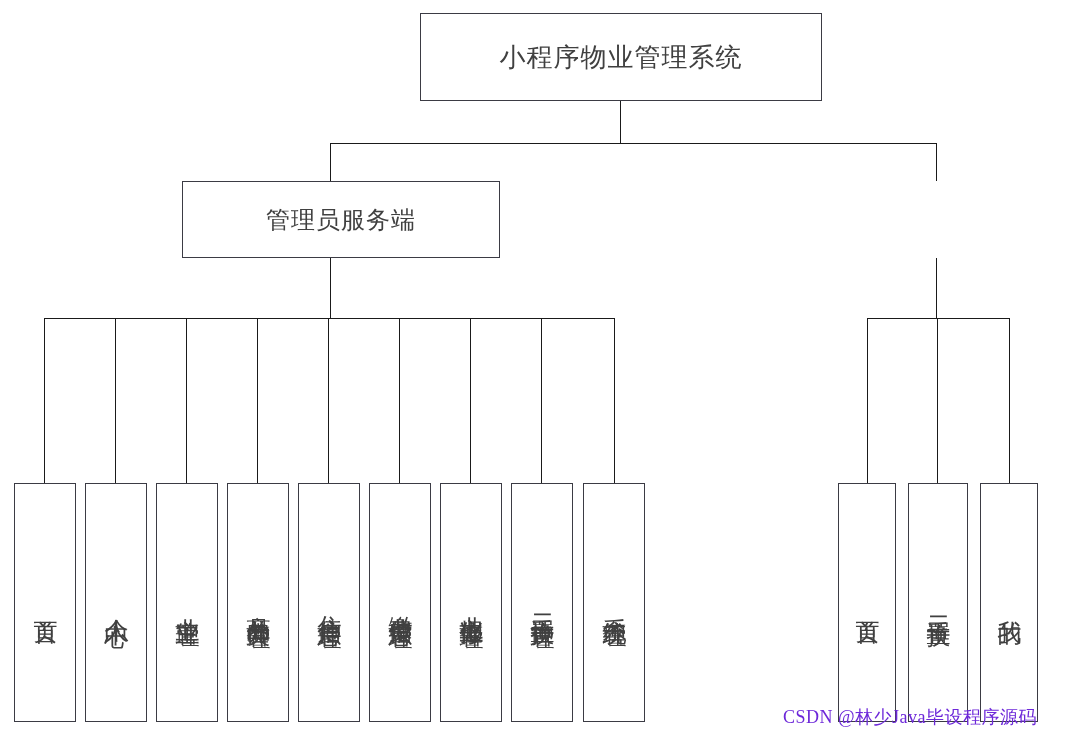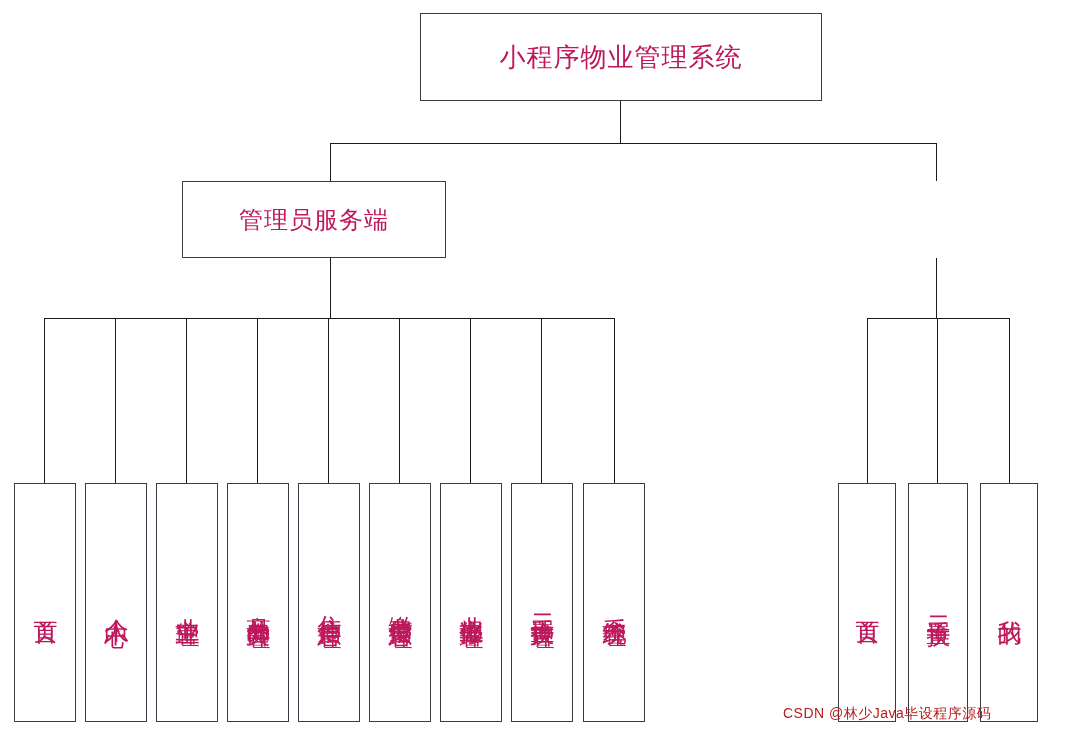--- a/index.html
+++ b/index.html
@@ -18,21 +18,21 @@
     overflow: hidden;
   }
   .node {
     position: absolute;
     box-sizing: border-box;
     border: 1px solid #3b3b44;
     background: #ffffff;
     display: flex;
     align-items: center;
     justify-content: center;
-    color: #be185d;
+    color: #404040;
     text-align: right;
   }
   .node-root {
     font-size: 26px;
     letter-spacing: 1px;
   }
   .node-branch {
     font-size: 24px;
     letter-spacing: 1px;
   }
@@ -49,44 +49,45 @@
     display: block;
   }
   .edge {
     position: absolute;
     background: #1a1a1a;
   }
   .edge-v { width: 1px; }
   .edge-h { height: 1px; }
   .watermark {
     position: absolute;
-    color: #b91c1c;
-    font-size: 14px;
+    color: #6d28d9;
+    font-size: 18px;
     letter-spacing: 0.5px;
     white-space: nowrap;
+    font-family: Liberation Serif, serif;
   }
 </style>
 </head>
 <body>
 
 <div id="canvas">
 
   <div class="node node-root" style="left:420px; top:13px; width:402px; height:88px;">
     <span>小程序物业管理系统</span>
   </div>
 
   <div class="edge edge-v" style="left:620px; top:101px; width:1px; height:42px;"></div>
 
   <div class="edge edge-h" style="left:330px; top:143px; width:607px; height:1px;"></div>
 
   <div class="edge edge-v" style="left:330px; top:143px; width:1px; height:38px;"></div>
 
   <div class="edge edge-v" style="left:936px; top:143px; width:1px; height:38px;"></div>
 
-  <div class="node node-branch" style="left:182px; top:181px; width:264px; height:77px;">
+  <div class="node node-branch" style="left:182px; top:181px; width:318px; height:77px;">
     <span>管理员服务端</span>
   </div>
 
   <div class="edge edge-v" style="left:330px; top:258px; width:1px; height:60px;"></div>
 
   <div class="edge edge-h" style="left:44px; top:318px; width:571px; height:1px;"></div>
 
   <div class="edge edge-v" style="left:44px;  top:318px; width:1px; height:165px;"></div>
   <div class="edge edge-v" style="left:115px; top:318px; width:1px; height:165px;"></div>
   <div class="edge edge-v" style="left:186px; top:318px; width:1px; height:165px;"></div>

